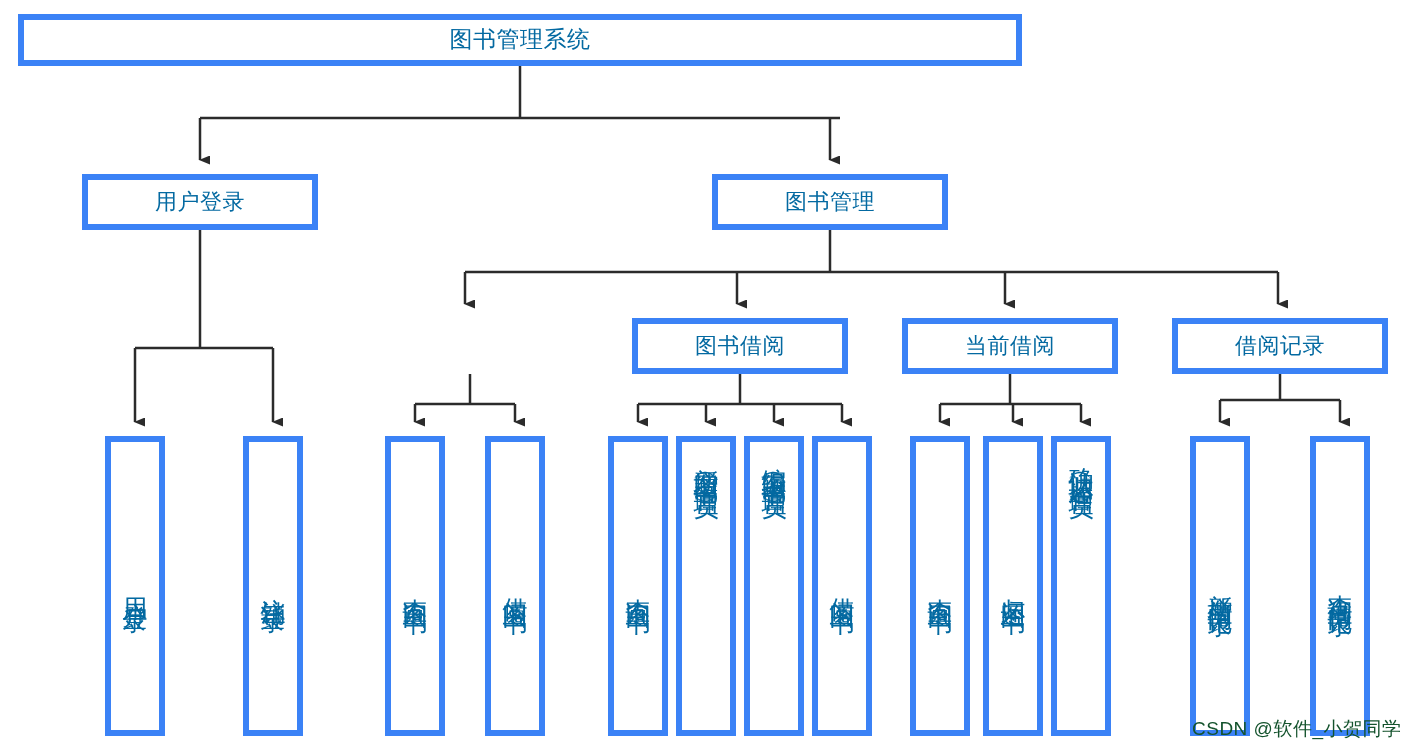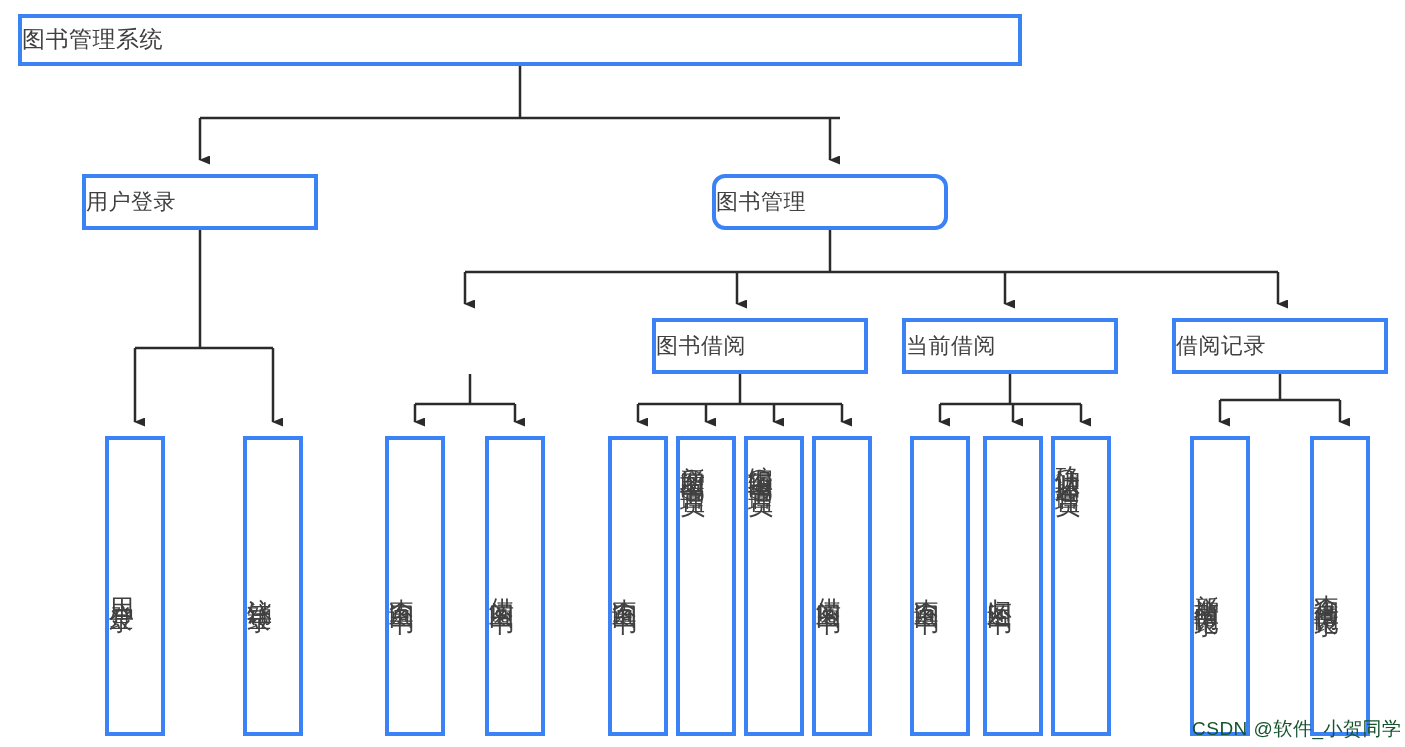--- a/index.html
+++ b/index.html
@@ -22,24 +22,25 @@
     left: 0;
     top: 0;
     width: 1405px;
     height: 747px;
     pointer-events: none;
   }
   .node {
     position: absolute;
     box-sizing: border-box;
     background: #ffffff;
-    border: 4px solid #3b82f6;
+    border: 6px solid #3b82f6;
     display: flex;
     align-items: center;
-    color: #404040;
+    justify-content: center;
+    color: #0369a1;
   }
   .node-label {
     display: block;
     text-align: center;
     line-height: 1.12;
     white-space: nowrap;
   }
   
   .node.horiz .node-label {
     font-size: 22px;
@@ -141,25 +142,25 @@
     </g>
   </svg>
 
   <div class="node horiz root" style="left:18px; top:14px; width:1004px; height:52px;">
     <span class="node-label">图书管理系统</span>
   </div>
 
   <div class="node horiz" style="left:82px; top:174px; width:236px; height:56px;">
     <span class="node-label">用户登录</span>
   </div>
-  <div class="node horiz" style="left:712px; top:174px; width:236px; height:56px;border-radius:13px;">
+  <div class="node horiz" style="left:712px; top:174px; width:236px; height:56px;">
     <span class="node-label">图书管理</span>
   </div>
 
-  <div class="node horiz" style="left:652px; top:318px; width:216px; height:56px;">
+  <div class="node horiz" style="left:632px; top:318px; width:216px; height:56px;">
     <span class="node-label">图书借阅</span>
   </div>
   <div class="node horiz" style="left:902px; top:318px; width:216px; height:56px;">
     <span class="node-label">当前借阅</span>
   </div>
   <div class="node horiz" style="left:1172px; top:318px; width:216px; height:56px;">
     <span class="node-label">借阅记录</span>
   </div>
 
   <div class="node vert centered" style="left:105px; top:436px; width:60px; height:300px;">

